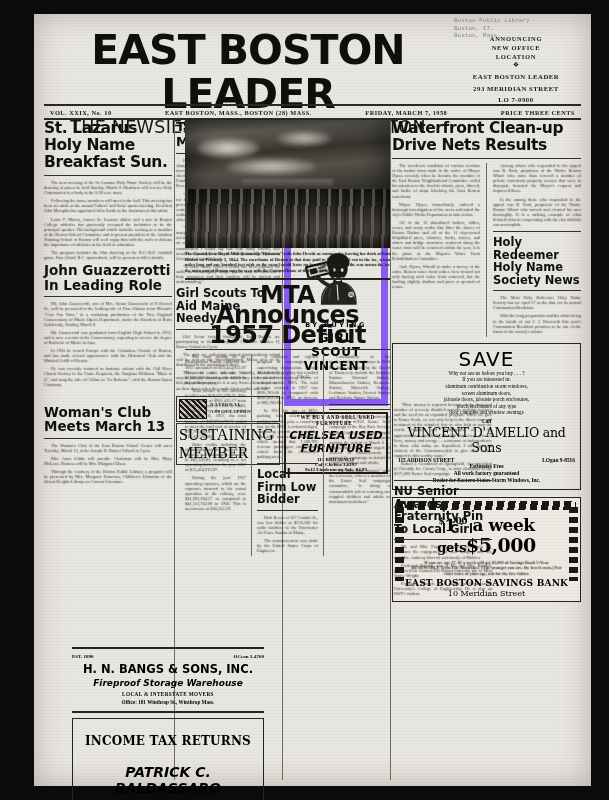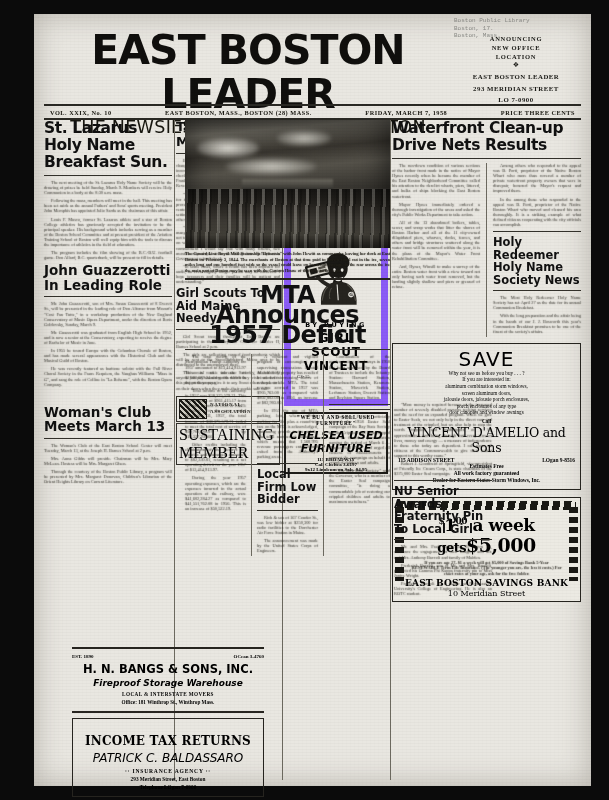--- a/index.html
+++ b/index.html
@@ -80,21 +80,21 @@
   .caption{font-size:4.6px;line-height:5.6px;margin-top:3px;text-align:justify;color:#232119;}
   .bangs{text-align:center;}
   .bangs .est{display:flex;justify-content:space-between;font-size:5px;font-weight:bold;}
   .bangs .name{font-family:"DejaVu Sans",sans-serif;font-weight:bold;font-size:11.5px;margin:3px 0 2px;}
   .bangs .ital{font-family:"DejaVu Sans",sans-serif;font-style:italic;font-weight:bold;font-size:9px;margin-bottom:3px;}
   .bangs .sm{font-size:5.2px;font-weight:bold;letter-spacing:.4px;margin-bottom:2px;}
   .bangs .sm2{font-size:5.2px;font-weight:bold;}
 
   .tax-ad{border:1.4px solid #26241f;padding:15px 4px 6px;text-align:center;}
   .tax-ad .t{font-family:"DejaVu Serif",serif;font-weight:bold;font-size:12px;letter-spacing:.2px;}
-  .tax-ad .n{font-family:"DejaVu Sans",sans-serif;font-style:italic;font-weight:normal;font-size:12px;margin-top:3px;}
+  .tax-ad .n{font-family:"DejaVu Sans",sans-serif;font-style:italic;font-weight:bold;font-size:14px;margin-top:16px;}
   .tax-ad .a{font-size:5.6px;font-weight:bold;letter-spacing:.8px;margin-top:3px;}
   .tax-ad .b{font-size:5.3px;font-weight:bold;margin-top:2px;}
 
   .nea{border:1px solid #33312b;padding:2px;display:flex;align-items:center;gap:3px;}
   .nea .logo{width:26px;height:18px;background:
       repeating-linear-gradient(45deg,#1c1b17 0 2px,#cfccc2 2px 4px);border:1px solid #1c1b17;}
   .nea .txt{flex:1;font-size:5px;font-weight:bold;line-height:6.5px;letter-spacing:.6px;color:#1c1b17;}
 
   .gs-ad{border:7px solid #8b5cf6;padding:5px 6px 20px;text-align:center;position:relative;}
   .gs-ad .s1{font-family:"DejaVu Sans",sans-serif;font-weight:bold;font-size:7px;letter-spacing:2.4px;}

